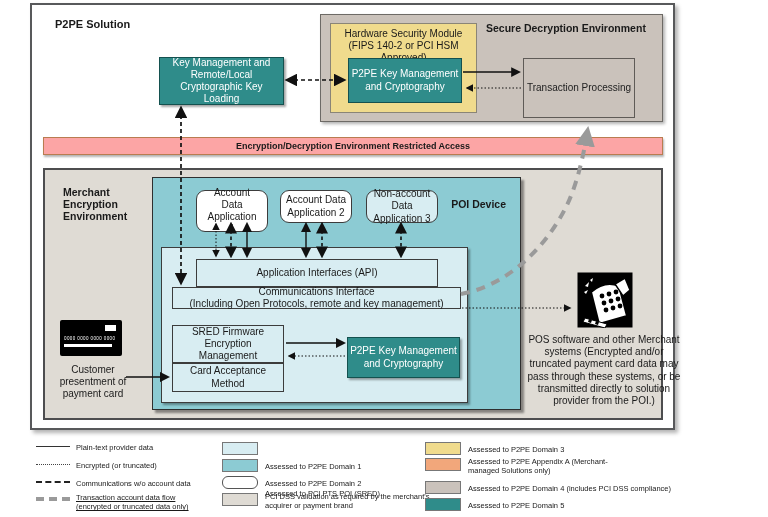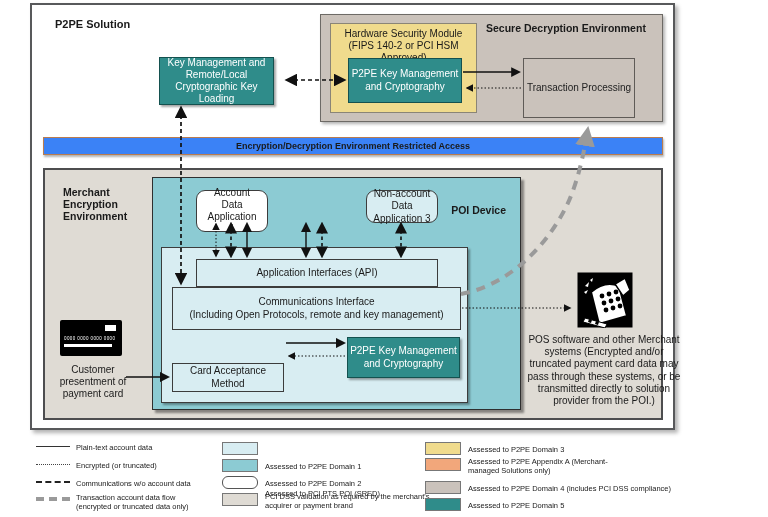--- a/index.html
+++ b/index.html
@@ -9,24 +9,24 @@
   .box{position:absolute;box-sizing:border-box;}
   .center{display:flex;align-items:center;justify-content:center;text-align:center;}
   .t75{font-size:10px;line-height:1.22;}
   .t10b{font-size:10.5px;font-weight:bold;}
   .outer{left:30px;top:3px;width:645px;height:427px;border:2px solid #58595b;background:#fff;
          box-shadow:3px 3px 4px rgba(0,0,0,.3);}
   .sde{left:320px;top:14px;width:343px;height:108px;background:#cac2bb;border:1.5px solid #6d6a66;
        box-shadow:2px 2px 3px rgba(0,0,0,.3);}
   .hsm{left:330px;top:23px;width:147px;height:90px;background:#f0db8d;border:1px solid #8a8577;}
   .teal{background:#2f8c8a;border:1px solid #14514f;color:#fff;}
-  .kmbox{left:159px;top:57px;width:115px;height:48px;box-shadow:2px 2px 2px rgba(0,0,0,.35);}
+  .kmbox{left:159px;top:57px;width:125px;height:48px;box-shadow:2px 2px 2px rgba(0,0,0,.35);}
   .sdeteal{left:348px;top:58px;width:114px;height:45px;}
   .tp{left:523px;top:58px;width:112px;height:60px;background:#cac2bb;border:1px solid #5f5b57;color:#222;}
-  .banner{left:43px;top:137px;width:620px;height:18px;background:#3b82f6;border:1px solid #b97c50;
+  .banner{left:43px;top:137px;width:620px;height:18px;background:#fca5a5;border:1px solid #b97c50;
           font-size:9px;font-weight:bold;box-shadow:1px 2px 2px rgba(0,0,0,.3);}
   .mee{left:43px;top:168px;width:620px;height:252px;background:#dfdbd4;border:2px solid #4d4d4f;}
   .poi{left:107px;top:7px;width:369px;height:233px;background:#8ccbd3;border:1.5px solid #2f2f2f;
        box-shadow:3px 3px 2px rgba(0,0,0,.4);}
   .appbox{top:12px;width:72px;height:33px;background:#fff;border:1.2px solid #3c3c3c;border-radius:9px;}
   .innerlight{left:8px;top:69px;width:307px;height:156px;background:#d8edf2;border:1.5px solid #3c3c3c;
               box-shadow:2px 2px 2px rgba(0,0,0,.35);}
   .subbox{background:#d8edf2;border:1px solid #3c3c3c;}
   .card{left:15px;top:150px;width:62px;height:36px;background:#000;border-radius:2px;}
   .chip{position:absolute;right:6px;top:5px;width:11px;height:6px;background:#fff;}
@@ -61,31 +61,33 @@
   <div class="box tp center t75" style="padding:2px;">Transaction Processing</div>
 
   <div class="box teal kmbox center t75" style="padding:3px;">Key Management and Remote/Local Cryptographic Key Loading</div>
 
   <div class="box banner center">Encryption/Decryption Environment Restricted Access</div>
 
   <div class="box mee">
     <div class="abs t10b" style="left:18px;top:16px;width:98px;">Merchant Encryption Environment</div>
 
     <div class="box poi">
-      <div class="abs t10b" style="right:14px;top:26px;">POI Device</div>
+      <div class="abs t10b" style="right:14px;top:20px;">POI Device</div>
       <div class="box appbox center t75" style="left:43px;padding:20px;">Account Data Application 1</div>
+      <div class="box appbox center t75" style="left:127px;padding:2px;">Account Data Application 2</div>
       <div class="box appbox center t75" style="left:213px;padding:2px;background:#d8edf2;">Non-account Data Application 3</div>
       <div class="box innerlight"></div>
       <div class="box subbox center t75" style="left:43px;top:81px;width:242px;height:28px;">Application Interfaces (API)</div>
-      <div class="box subbox center t75" style="left:19px;top:109px;width:289px;height:43px;padding:2px;">
+      <div class="box subbox center t75" style="left:19px;top:109px;width:289px;height:22px;padding:2px;">
         <div>
           <span>Communications Interface</span><br>
           <span>(Including Open Protocols, remote and key management)</span>
         </div>
       </div>
+      <div class="box subbox center t75" style="left:19px;top:147px;width:112px;height:38px;padding:2px;">SRED Firmware Encryption Management</div>
       <div class="box subbox center t75" style="left:19px;top:185px;width:112px;height:29px;">Card Acceptance Method</div>
       <div class="box teal center t75" style="left:194px;top:159px;width:113px;height:41px;padding:2px;box-shadow:2px 2px 2px rgba(0,0,0,.35);">P2PE Key Management and Cryptography</div>
     </div>
 
     <div class="box card">
       <div class="chip"></div>
       <div class="cardnum">0000 0000 0000 0000</div>
       <div class="stripe"></div>
     </div>
     <div class="abs t75" style="left:4px;top:194px;width:88px;text-align:center;">Customer presentment of payment card</div>
@@ -145,27 +147,27 @@
     <line x1="345" y1="356" x2="289" y2="356" stroke="#111" stroke-width="1" stroke-dasharray="1.5 2" marker-end="url(#ab)"></line>
 
     <line x1="126" y1="377" x2="168" y2="377" stroke="#111" stroke-width="1.4" marker-end="url(#ab)"></line>
 
     <line x1="462" y1="308" x2="570" y2="308" stroke="#111" stroke-width="1" stroke-dasharray="1.5 2" marker-end="url(#ab)"></line>
   </svg>
 
   <div>
 
     <div class="ls ls-solid" style="left:36px;top:446px;"></div>
-    <div class="lg-label" style="left:76px;top:443px;width:130px;">Plain-text account data</div>
+    <div class="lg-label" style="left:76px;top:443px;width:130px;">Plain-text provider data</div>
     <div class="ls ls-dotted" style="left:36px;top:464px;"></div>
     <div class="lg-label" style="left:76px;top:461px;width:130px;">Encrypted (or truncated)</div>
     <div class="ls ls-dashed" style="left:36px;top:481px;"></div>
     <div class="lg-label" style="left:76px;top:479px;width:140px;">Communications w/o account data</div>
     <div class="ls ls-gray" style="left:36px;top:497px;"></div>
-    <div class="lg-label" style="left:76px;top:493px;width:135px;">Transaction account data flow (encrypted or truncated data only)</div>
+    <div class="lg-label" style="left:76px;top:493px;width:135px;text-decoration:underline;">Transaction account data flow (encrypted or truncated data only)</div>
 
     <div class="sw" style="left: 222px; top: 442px; background: rgb(216, 237, 242);"></div>
     <div class="lg-label" style="left:265px;top:445px;width:170px;margin-top:44px;">Assessed to PCI PTS POI (SRED)</div>
     <div class="sw" style="left: 222px; top: 459px; background: rgb(140, 203, 211);"></div>
     <div class="lg-label" style="left:265px;top:462px;width:170px;">Assessed to P2PE Domain 1</div>
     <div class="sw sw-round" style="left: 222px; top: 476px; background: rgb(255, 255, 255);"></div>
     <div class="lg-label" style="left:265px;top:479px;width:170px;">Assessed to P2PE Domain 2</div>
     <div class="sw" style="left: 222px; top: 493px; background: rgb(223, 219, 212);"></div>
     <div class="lg-label" style="left:265px;top:492px;width:175px;">PCI DSS validation as required by the merchant's acquirer or payment brand</div>
 

